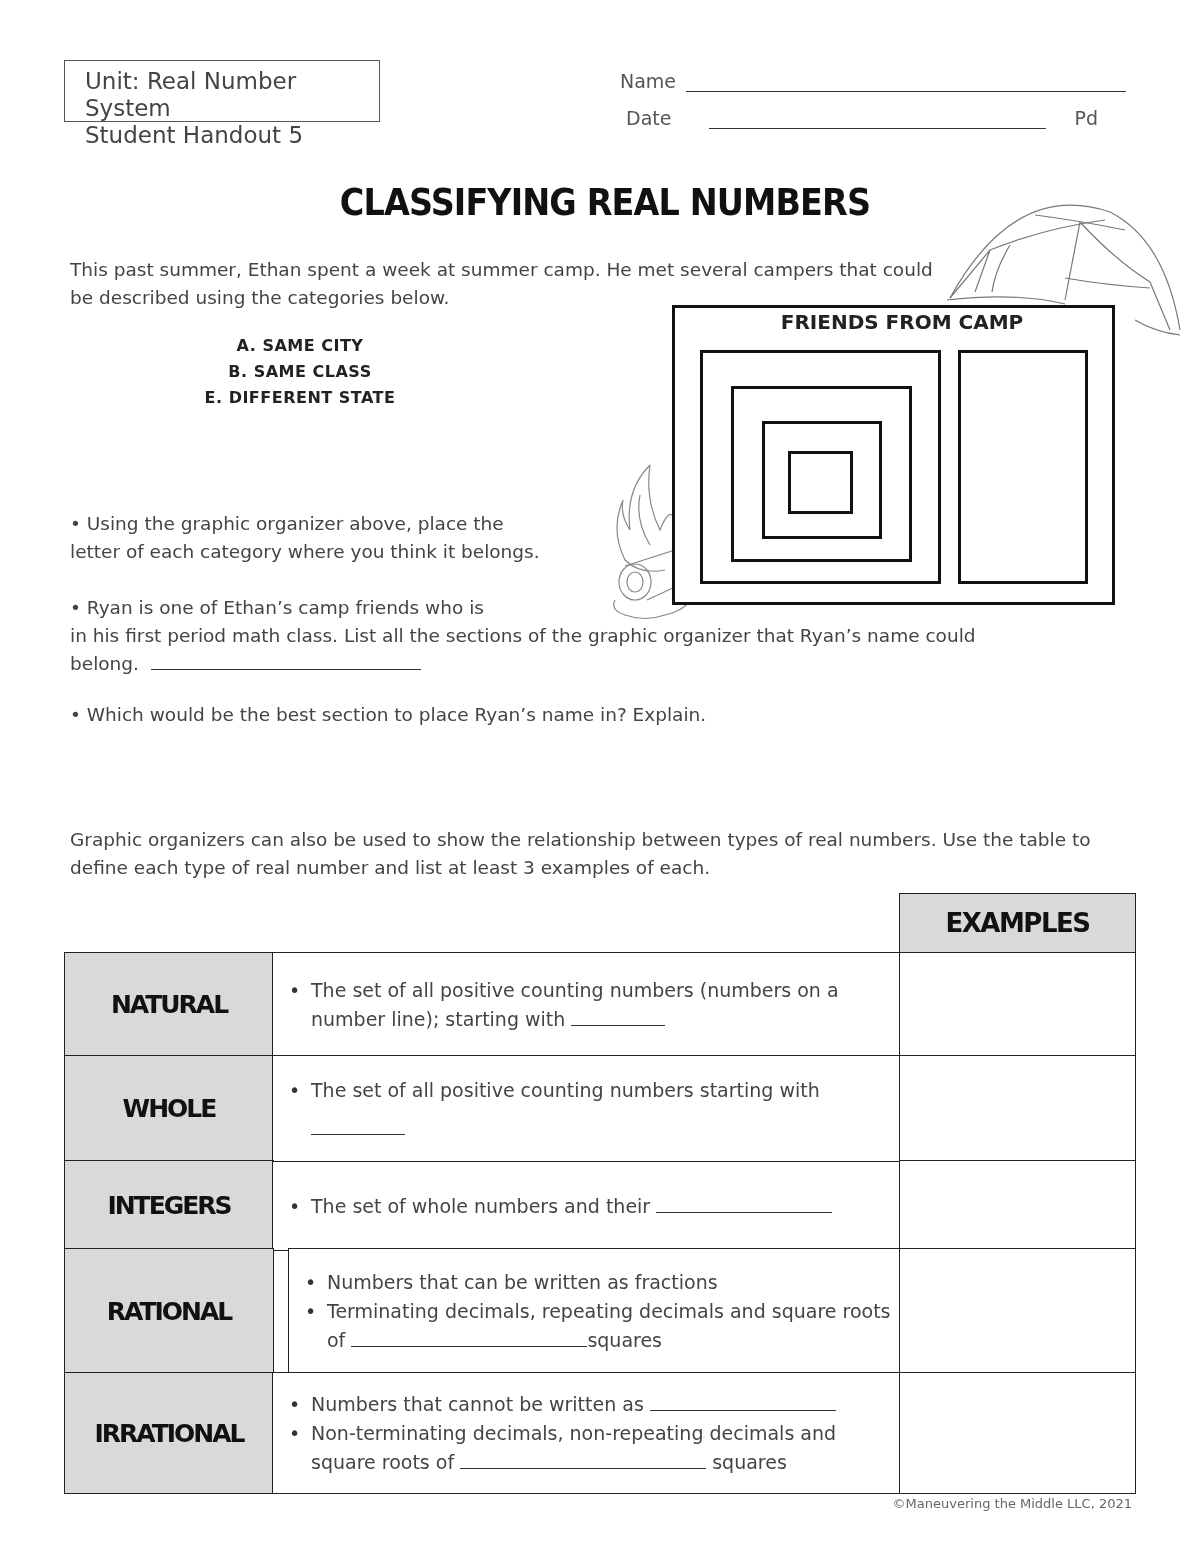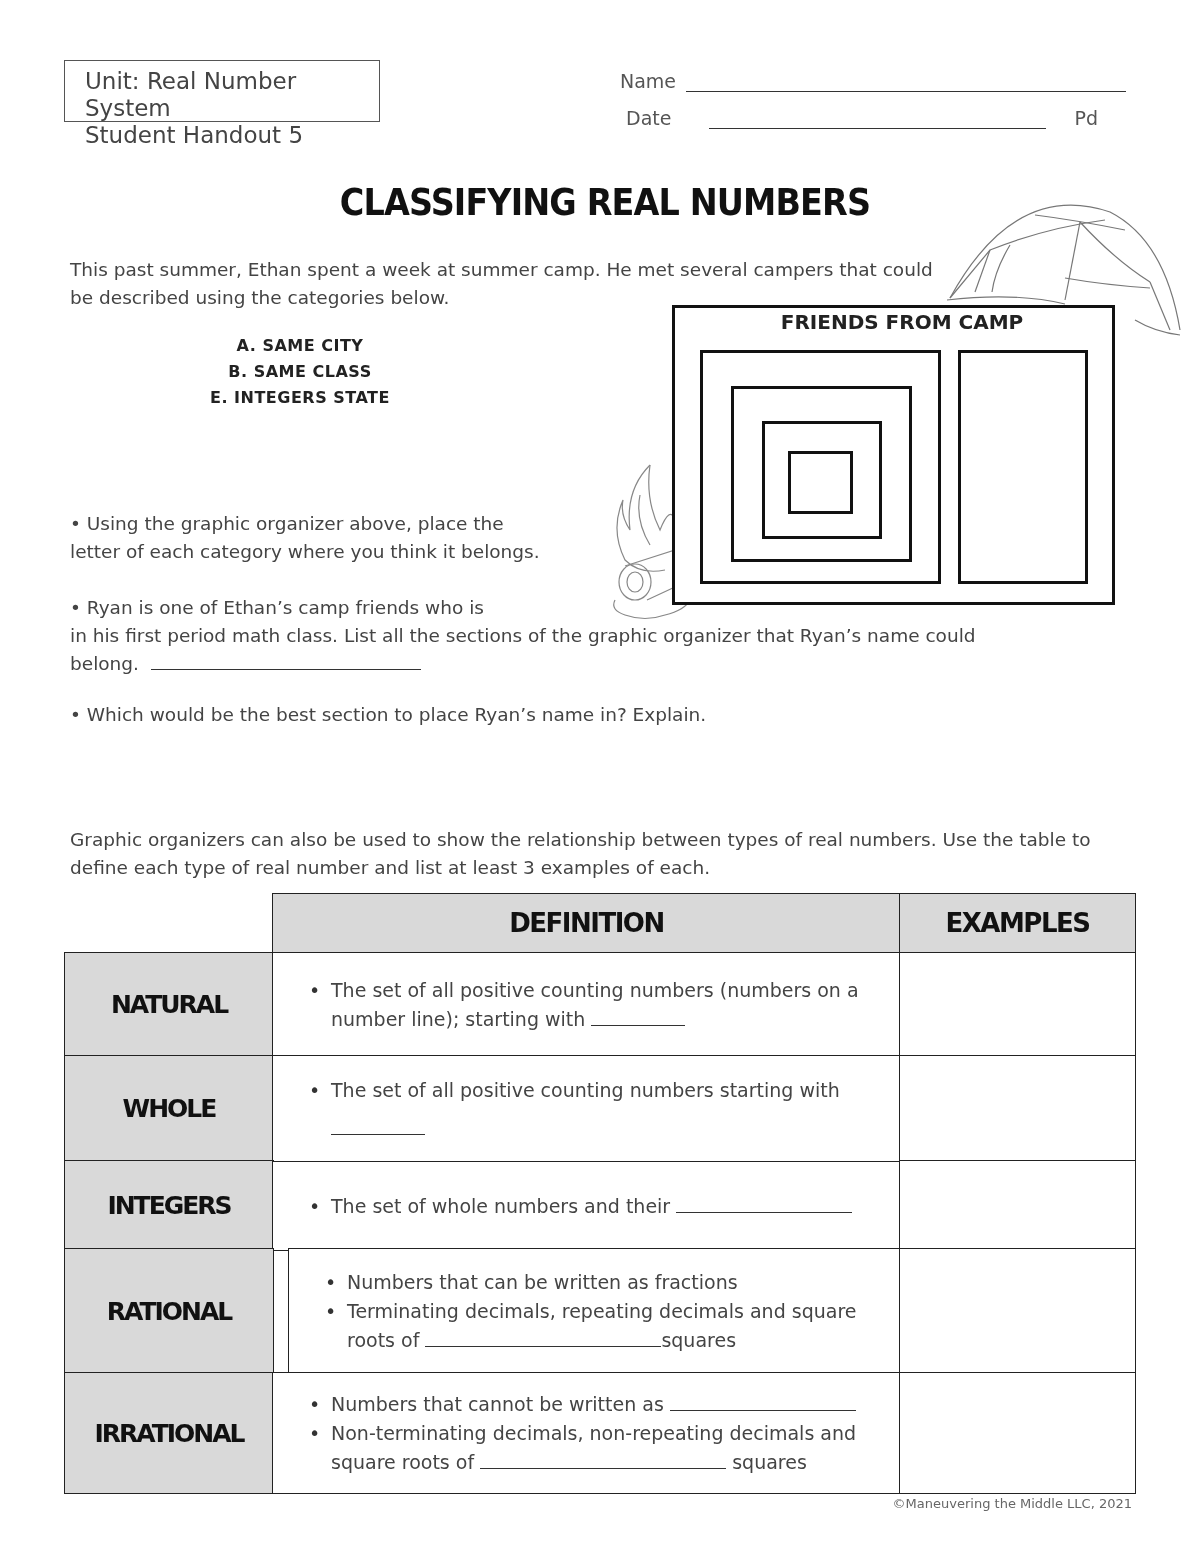--- a/index.html
+++ b/index.html
@@ -38,21 +38,21 @@
 
   
   .tbl { left:64px; top:893px; width:1072px; height:600px; }
   .cell { position:absolute; box-sizing:border-box; border:1.8px solid #222; }
   .hdr { background:#d9d9d9; display:flex; align-items:center; justify-content:center;
          font-weight:bold; font-size:26px; color:#111; letter-spacing:-1.5px; transform-origin:center; }
   .rowhdr { background:#d9d9d9; display:flex; align-items:center; justify-content:center;
             font-weight:bold; font-size:25px; color:#111; letter-spacing:-2px; }
   .def { background:#fff; padding:0 20px 0 14px; font-size:19px; line-height:29px; color:#444; display:flex; flex-direction:column; justify-content:center; }
   .def ul { margin:0; padding:0 0 0 24px; list-style:none; }
-  .def li { position:relative;margin-left:20px; }
+  .def li { position:relative; }
   .def li::before { content:"•"; position:absolute; left:-22px; top:0; color:#333; }
   .ex { background:#fff; }
 
   .copyright { left:870px; top:1496px; width:262px; text-align:right; font-size:13px; color:#666; }
 </style>
 </head>
 <body>
 
 <div class="abs unit-box">
   <div>Unit: Real Number System</div>
@@ -86,21 +86,21 @@
     <path d="M200 120 Q 220 132 245 135"></path>
     <path d="M100 15 Q 140 20 190 30"></path>
   </g>
 </svg>
 
 <div class="abs para intro">This past summer, Ethan spent a week at summer camp. He met several campers that could be described using the categories below.</div>
 
 <div class="abs cats">
   <div>A.  SAME CITY</div>
   <div>B.  SAME CLASS</div>
-  <div>E.  INTEGERS STATE</div>
+  <div>E.  DIFFERENT STATE</div>
 </div>
 
 <svg class="abs" style="left:605px; top:460px;" width="90" height="165" viewBox="0 0 90 165">
   <g fill="none" stroke="#888" stroke-width="1.2">
     <path d="M45 5 Q 20 30 25 70 Q 15 55 18 40 Q 5 70 20 100 Q 35 115 60 110"></path>
     <path d="M45 5 Q 40 40 55 70 Q 65 45 70 60"></path>
     <path d="M35 35 Q 30 60 45 85"></path>
     <ellipse cx="30" cy="122" rx="16" ry="18"></ellipse>
     <ellipse cx="30" cy="122" rx="8" ry="10"></ellipse>
     <path d="M20 106 L 70 90 L 85 120 L 42 140"></path>
@@ -127,23 +127,20 @@
     <span>belong.</span>
     <span class="inline-blank" style="width:270px; margin-left:6px;"></span>
   </div>
 </div>
 <div class="abs para q3">•  Which would be the best section to place Ryan’s name in? Explain.</div>
 
 <div class="abs para intro2">Graphic organizers can also be used to show the relationship between types of real numbers. Use the table to define each type of real number and list at least 3 examples of each.</div>
 
 <div class="abs tbl">
 
-  <div class="cell hdr" style="left:208px; top:0; width:629px; height:60px;">
-    <span>DEFINITION</span>
-  </div>
   <div class="cell hdr" style="left:835px; top:0; width:237px; height:60px;">
     <span>EXAMPLES</span>
   </div>
 
   <div class="cell rowhdr" style="left:0; top:59px; width:210px; height:105px;">
     <span>NATURAL</span>
   </div>
   <div class="cell def" style="left:208px; top:59px; width:629px; height:105px;">
     <ul>
         <li><span>The set of all positive counting numbers (numbers on a number line); starting with</span> <span class="inline-blank" style="width:94px;"></span></li>

